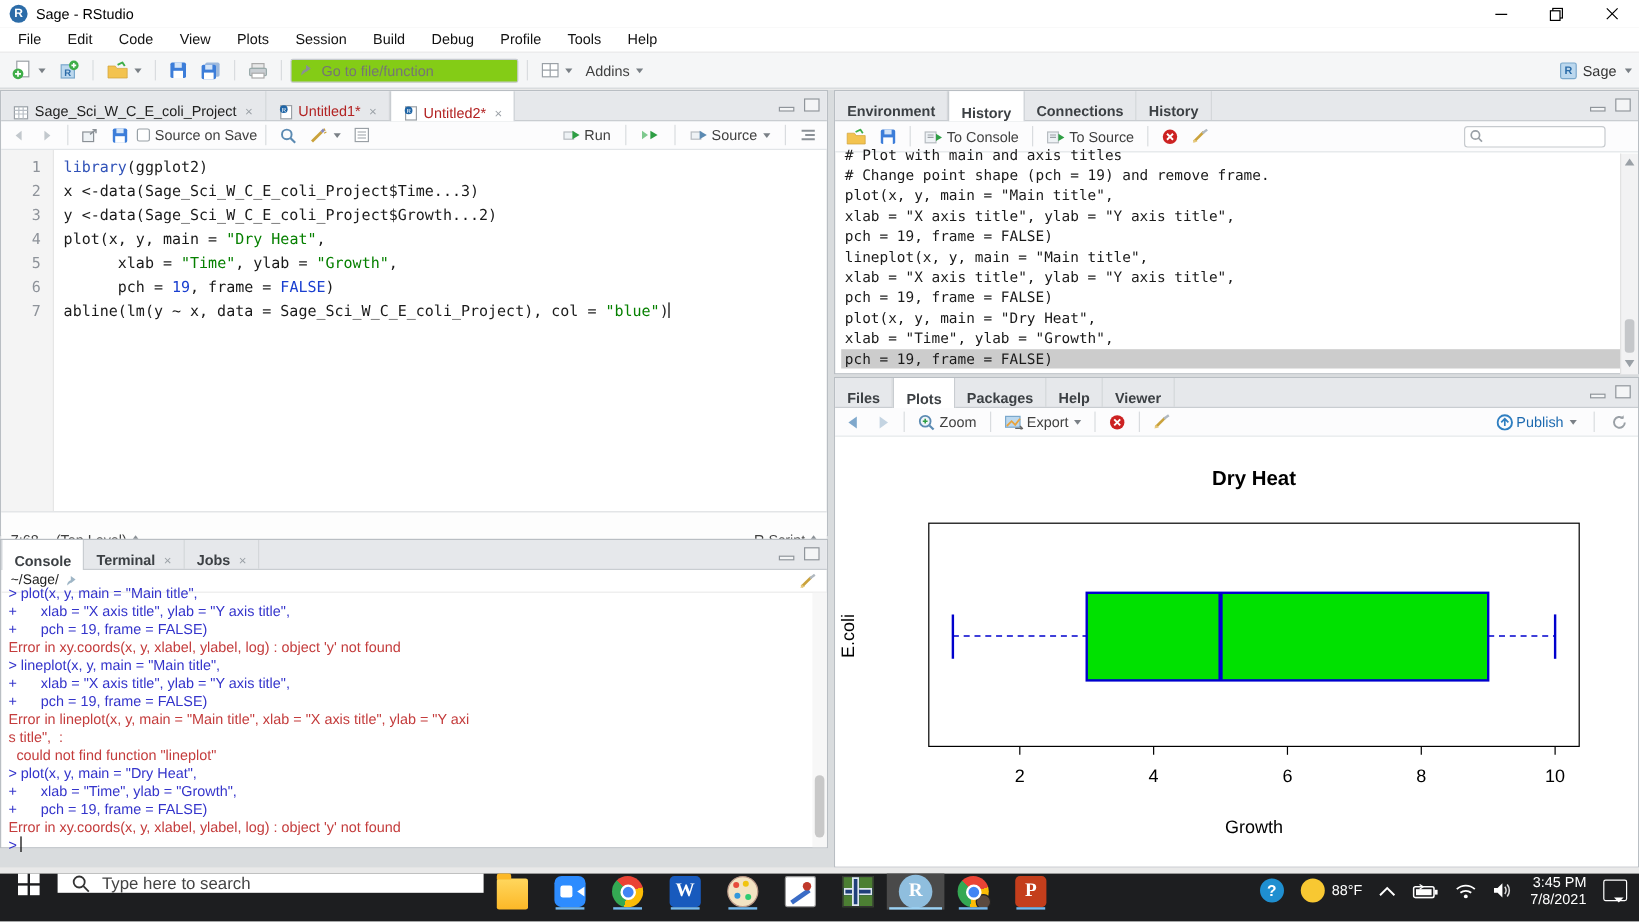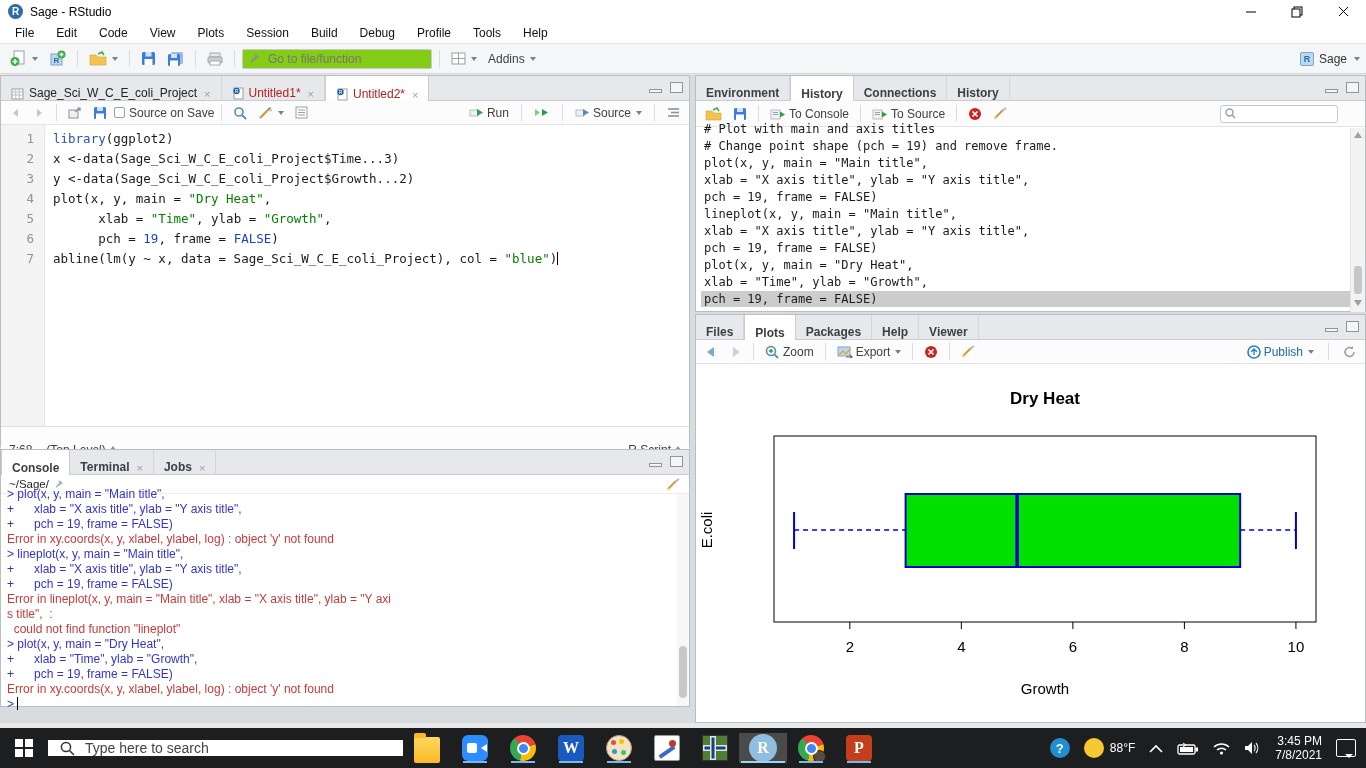--- a/index.html
+++ b/index.html
@@ -78,21 +78,21 @@
   .searchbox{margin-left:auto;margin-right:22px;display:flex;align-items:center;border:1px solid #c6cace;border-radius:3px;background:#fff;height:18px;width:118px;padding:0 4px;gap:4px}
 
   
   .blue{color:#1d6ab0}
 
   
   .plotwrap{height:358px;background:#fff;position:relative}
 
   
   .deskstrip{position:absolute;top:723px;left:0;width:1366px;height:5px;background:#e9e9e9}
-  .taskbar{position:absolute;top:728px;left:0;width:1366px;height:40px;background:#1d1e20;display:flex;align-items:center;color:#fff}
+  .taskbar{position:absolute;top:728px;left:0;width:1366px;height:40px;background:#1d1e20;display:flex;align-items:flex-start;color:#fff}
   .startbtn{width:48px;display:flex;align-items:center;justify-content:center}
   .winlogo{display:grid;grid-template-columns:8px 8px;grid-template-rows:8px 8px;gap:1.5px}
   .winlogo i{background:#fff}
   .tsearch{width:355px;background:#fff;color:#444;display:flex;align-items:center;padding:0 12px;gap:10px;font-size:14px}
   .apps{display:flex}
   .appslot{width:48px;display:flex;align-items:center;justify-content:center;position:relative}
   .appslot.active{background:#4a4a4a}
   .appslot .ul{position:absolute;bottom:0;left:12px;right:12px;height:2px;background:#76b9ed}
   .appslot.active .ul{left:2px;right:2px;background:#9cd3f5}
   .tray{margin-left:auto;display:flex;align-items:center;gap:14px;padding-right:10px;font-size:12px}

